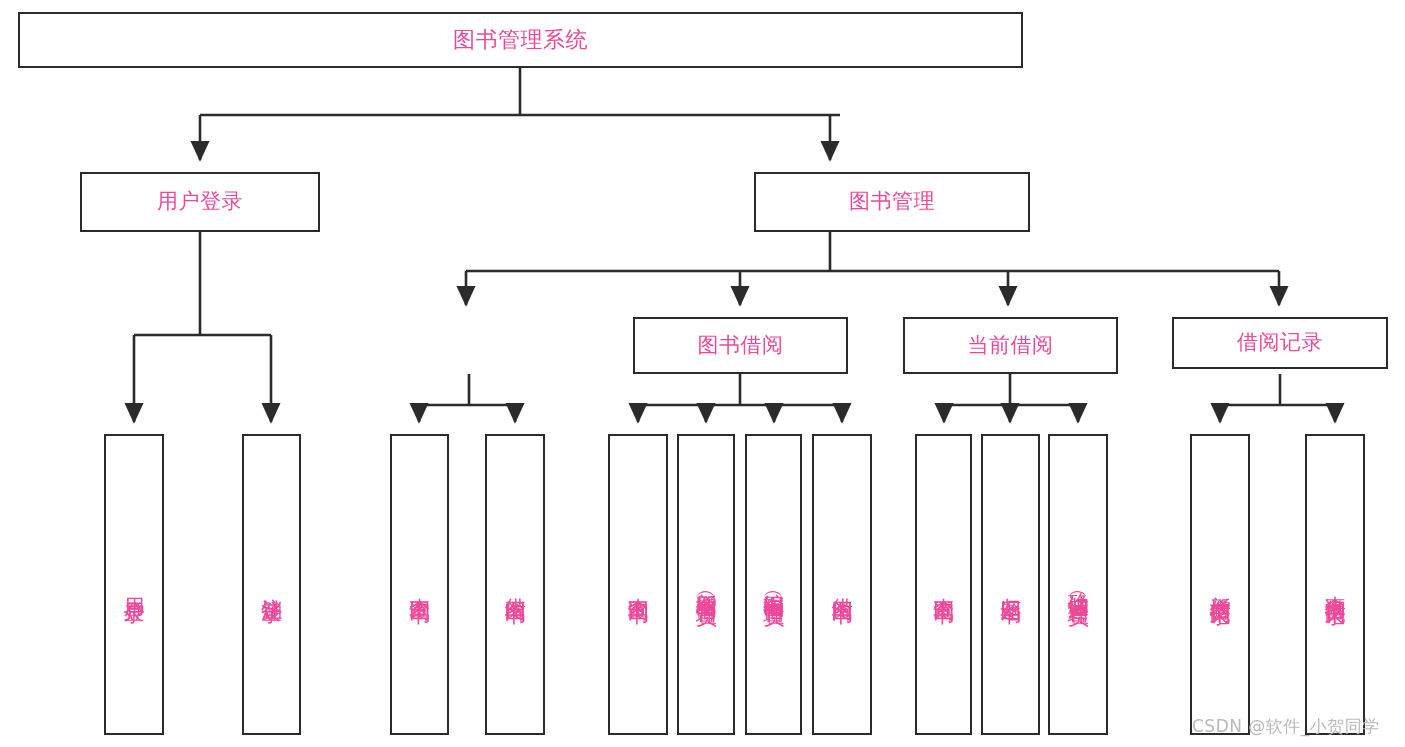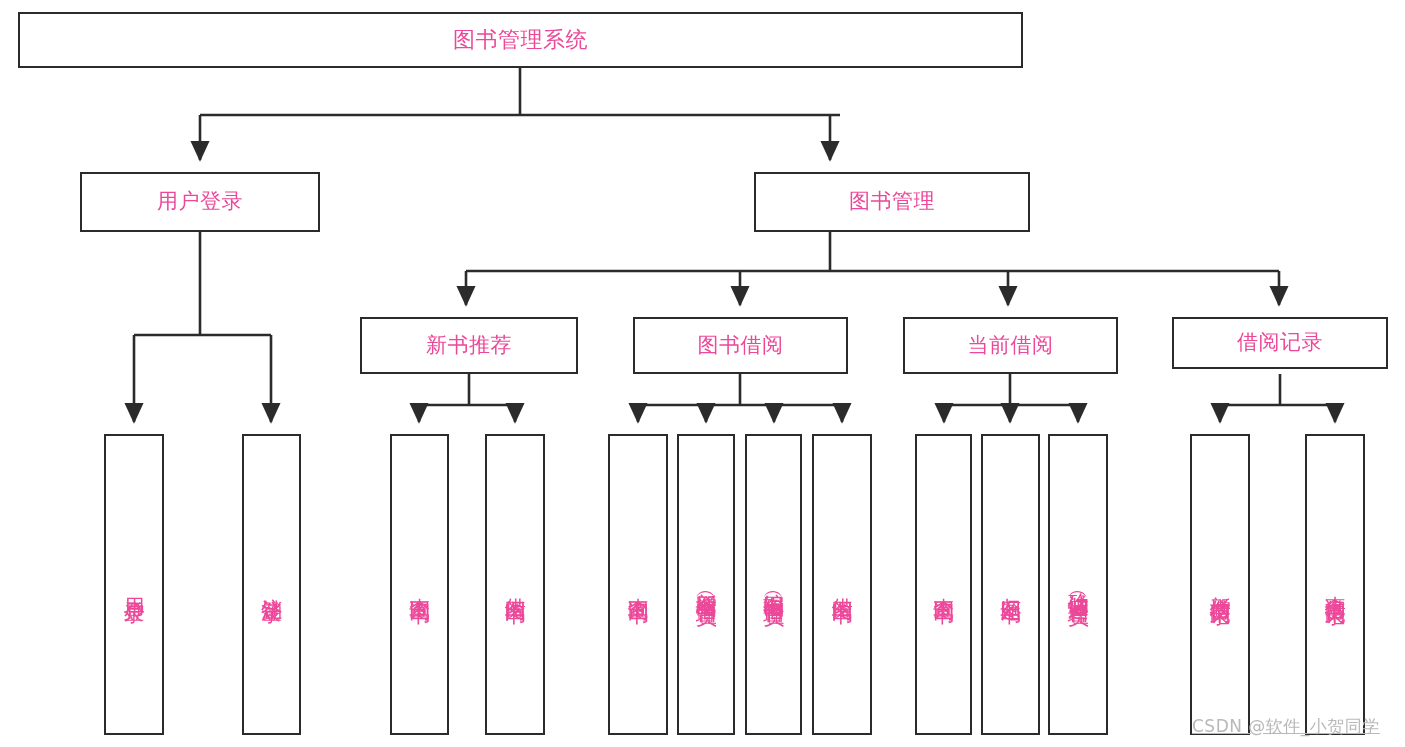--- a/index.html
+++ b/index.html
@@ -127,23 +127,20 @@
     <span class="lbl">图书管理系统</span>
   </div>
 
   <div class="node horiz" style="left:80px; top:172px; width:240px; height:60px;">
     <span class="lbl">用户登录</span>
   </div>
   <div class="node horiz" style="left:722px; top:172px; width:276px; height:60px;margin-left:32px;">
     <span class="lbl">图书管理</span>
   </div>
 
-  <div class="node horiz" style="left:360px; top:317px; width:218px; height:57px;">
-    <span class="lbl">新书推荐</span>
-  </div>
   <div class="node horiz" style="left:903px; top:317px; width:215px; height:57px;">
     <span class="lbl">当前借阅</span>
   </div>
   <div class="node horiz" style="left:633px; top:317px; width:215px; height:57px;">
     <span class="lbl">图书借阅</span>
   </div>
   <div class="node horiz" style="left:1172px; top:317px; width:216px; height:52px;">
     <span class="lbl">借阅记录</span>
   </div>
 
@@ -184,15 +181,15 @@
     <span class="lbl">确认归还（管理员）</span>
   </div>
 
   <div class="node vert" style="left:1190px; top:434px; width:60px; height:301px;">
     <span class="lbl">新增借阅记录</span>
   </div>
   <div class="node vert" style="left:1305px; top:434px; width:60px; height:301px;">
     <span class="lbl">查询借阅记录</span>
   </div>
 
-  <div class="watermark" style="left:1192px; top:715px;text-decoration:underline;">CSDN @软件_小贺同学</div>
+  <div class="watermark" style="left:1192px; top:715px;">CSDN @软件_小贺同学</div>
 
 </div>
 
 </body></html>

